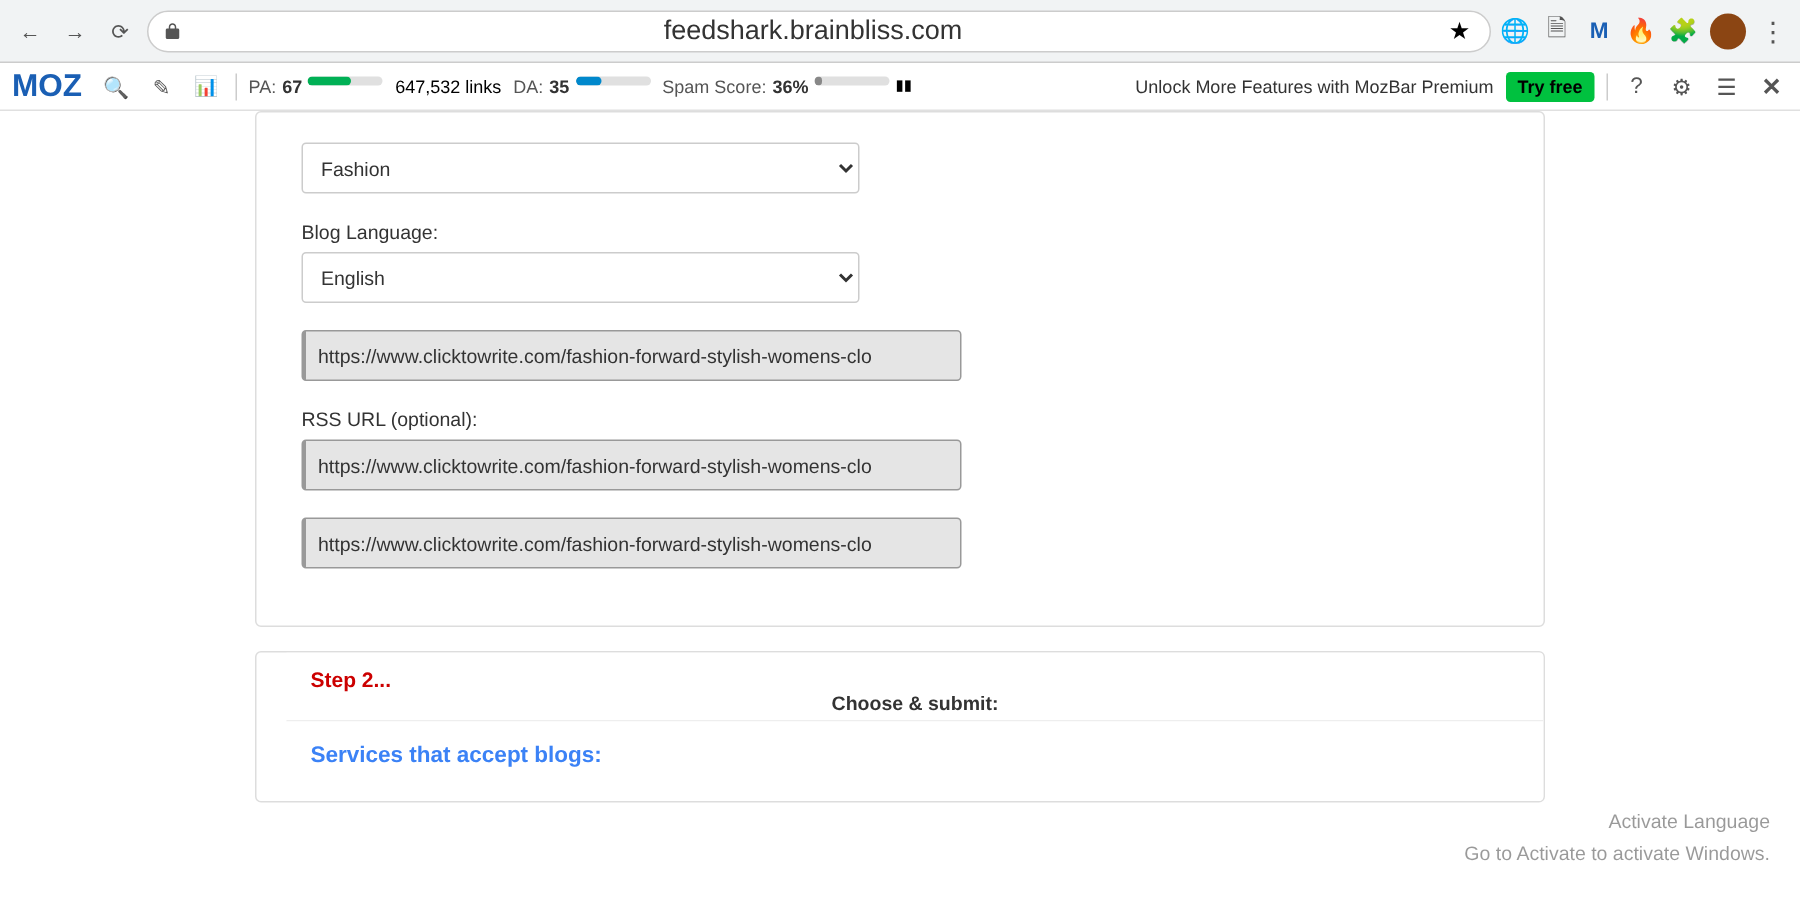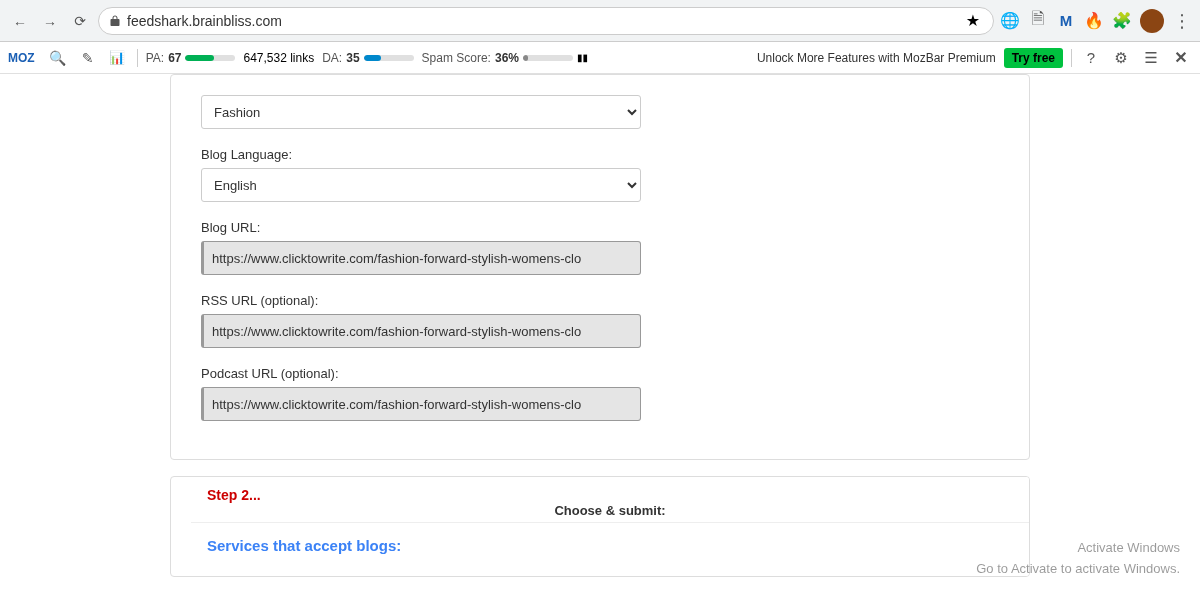--- a/index.html
+++ b/index.html
@@ -29,22 +29,23 @@
       display: flex;
       align-items: center;
       background: #fff;
       border: 1px solid #ccc;
       border-radius: 20px;
       padding: 0 10px;
       height: 28px;
       gap: 6px;
     }
     .address-bar input {
-      border: none; outline: none; flex: 1; font-size: 14px; color: #333;
+      border: none; outline: none; flex: 1; font-size: 18px; color: #333;
       background: transparent;
+      text-align: center;
     }
     .browser-icons {
       display: flex; align-items: center; gap: 8px; color: #555;
     }
     .browser-icon {
       width: 20px; height: 20px; display: flex; align-items: center; justify-content: center;
       font-size: 16px; cursor: pointer;
     }
     .avatar-icon {
       width: 24px; height: 24px; border-radius: 50%; background: #8B4513;
@@ -58,30 +59,30 @@
       background: #fff;
       border-bottom: 1px solid #e0e0e0;
       height: 32px;
       padding: 0 8px;
       gap: 8px;
       font-size: 12px;
     }
     .moz-logo {
       color: #1a5fb4;
       font-weight: bold;
-      font-size: 12px;
+      font-size: 21px;
       margin-right: 4px;
     }
     .moz-tool-icon {
       width: 22px; height: 22px; display: flex; align-items: center; justify-content: center;
       font-size: 14px; color: #555; cursor: pointer;
     }
     .moz-divider { width: 1px; height: 18px; background: #ccc; }
     .moz-metric {
-      display: flex; align-items: center; gap: 4px; font-size: 12px;
+      display: flex; align-items: flex-start; gap: 4px; font-size: 12px;
     }
     .moz-metric .label { color: #555; }
     .moz-metric .value { font-weight: bold; color: #333; }
     .progress-bar-container {
       width: 50px; height: 6px; background: #e0e0e0; border-radius: 3px; overflow: hidden;
     }
     .progress-bar-fill {
       height: 100%; border-radius: 3px;
     }
     .moz-spacer { flex: 1; }
@@ -129,21 +130,21 @@
     .form-group {
       margin-bottom: 18px;
     }
     .form-label {
       display: block;
       margin-bottom: 6px;
       color: #333;
       font-size: 13px;
     }
     .form-select {
-      width: 440px;
+      width: 372px;
       height: 34px;
       border: 1px solid #ccc;
       border-radius: 3px;
       padding: 0 8px;
       font-size: 13px;
       color: #333;
       background: #fff;
       cursor: pointer;
       appearance: auto;
     }
@@ -310,45 +311,43 @@
           <option>English</option>
           <option>Spanish</option>
           <option>French</option>
           <option>German</option>
           <option>Italian</option>
           <option>Portuguese</option>
         </select>
       </div>
 
       <div class="form-group">
-        <label class="form-label">Blog URL:</label>
         <input type="text" class="form-input" value="https://www.clicktowrite.com/fashion-forward-stylish-womens-clo" style="">
       </div>
 
       <div class="form-group">
         <label class="form-label">RSS URL (optional):</label>
         <input type="text" class="form-input" value="https://www.clicktowrite.com/fashion-forward-stylish-womens-clo" style="">
       </div>
 
       <div class="form-group">
-        <label class="form-label">Podcast URL (optional):</label>
         <input type="text" class="form-input" value="https://www.clicktowrite.com/fashion-forward-stylish-womens-clo" style="">
       </div>
 
     </div>
 
     <div class="step2-section">
       <div class="step2-header">
         <div class="step2-title">Step 2...</div>
         <div class="step2-subtitle">Choose &amp; submit:</div>
       </div>
       <div class="step2-body">
         <div class="services-heading">Services that accept blogs:</div>
       </div>
     </div>
 
   </div>
 </div>
 
 <div class="windows-watermark">
-  <div>Activate Windows</div>
+  <div>Activate Language</div>
   <div>Go to Activate to activate Windows.</div>
 </div>
 
 </body></html>

